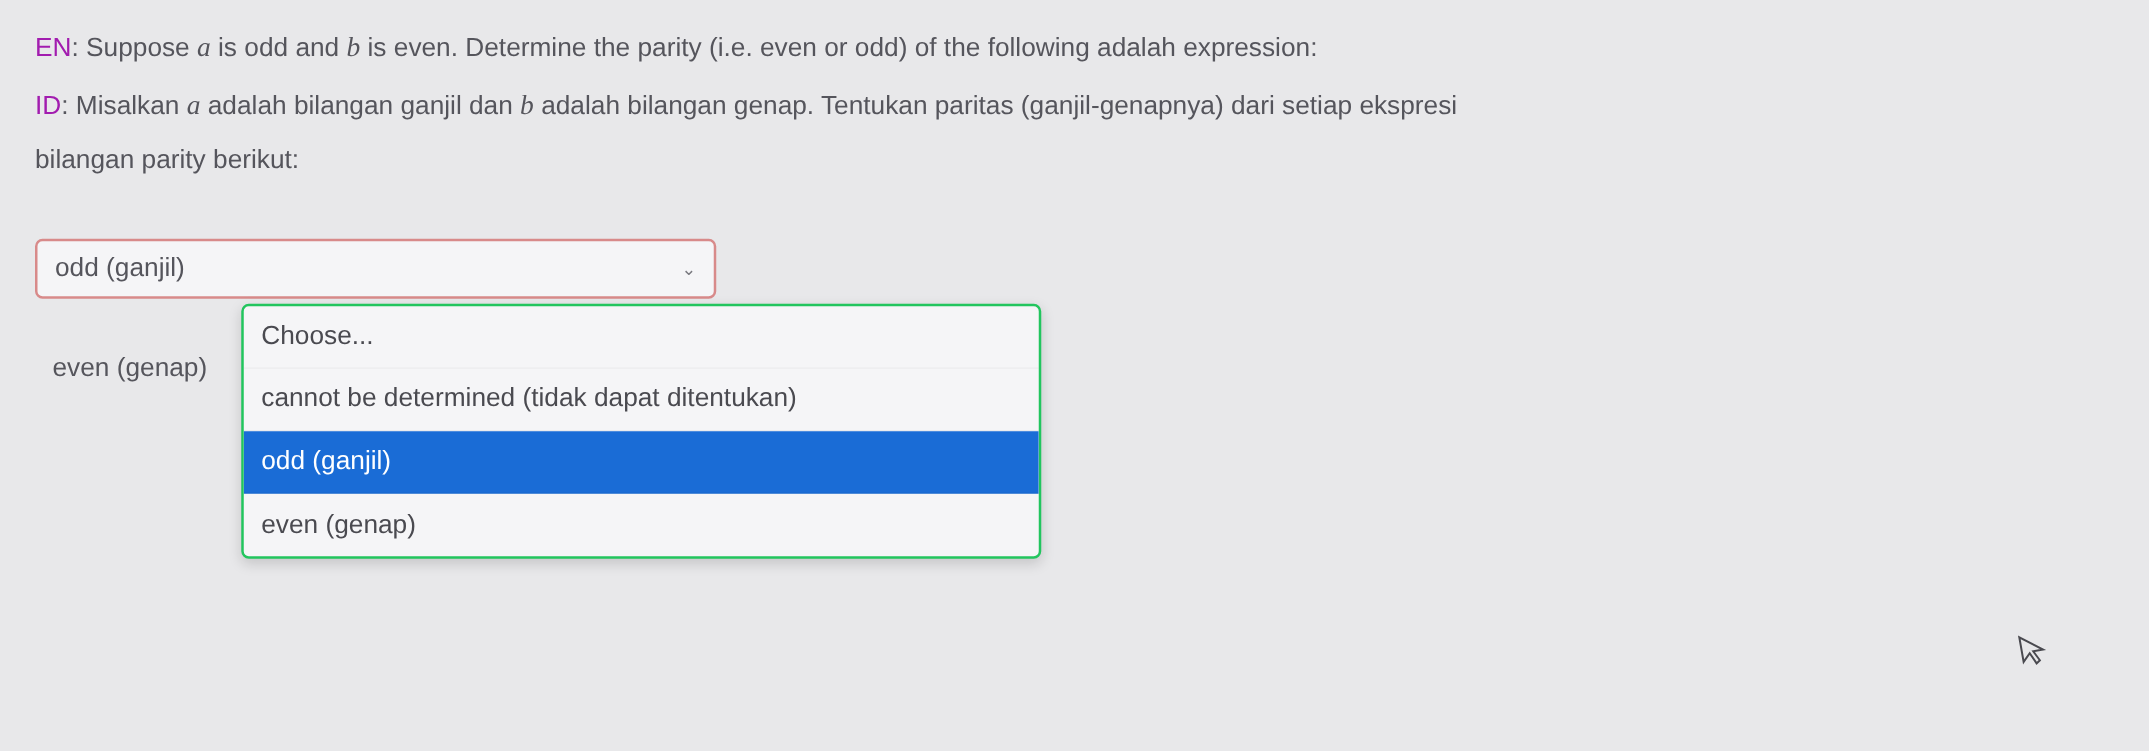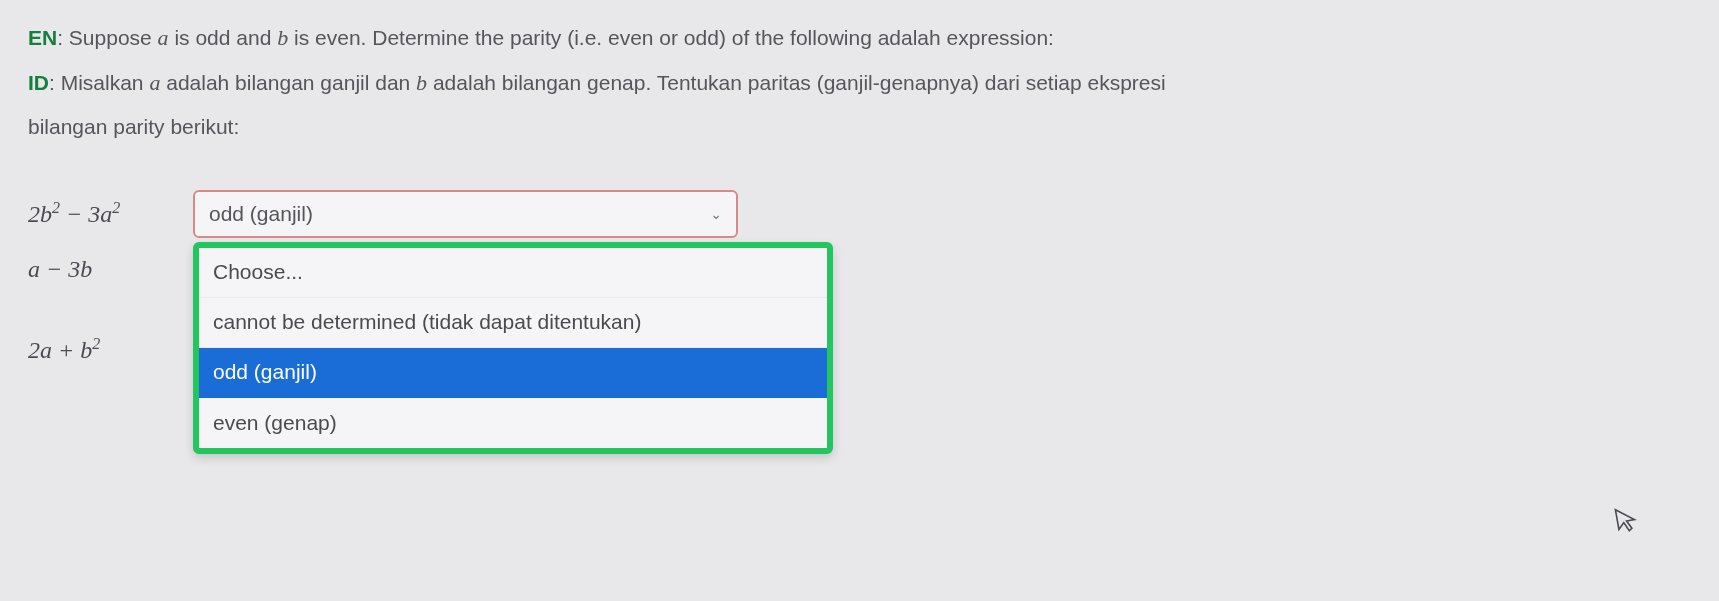--- a/index.html
+++ b/index.html
@@ -16,22 +16,22 @@
       height: 601px;
       position: relative;
     }
     .question-text {
       font-size: 21px;
       line-height: 1.6;
       margin-bottom: 10px;
       color: #55555c;
     }
     .question-text b {
-      font-weight: 700;
-      color: #15803d;
+      font-weight: 400;
+      color: #a21caf;
       margin-top: 48px;
     }
     .question-text i.var {
       font-family: "Times New Roman", Georgia, serif;
       font-style: italic;
       font-size: 22px;
     }
     .answers {
       margin-top: 42px;
     }
@@ -80,21 +80,21 @@
     .chev {
       font-size: 14px;
       color: #7a7a80;
     }
     .dropdown {
       position: absolute;
       left: 165px;
       top: 56px;
       width: 640px;
       background: #f5f5f7;
-      border: 6px solid #22c55e;
+      border: 2px solid #22c55e;
       border-radius: 6px;
       box-shadow: 0 4px 10px rgba(0,0,0,0.15);
       z-index: 10;
       overflow: hidden;
     }
     .dropdown .opt {
       height: 50px;
       display: flex;
       align-items: center;
       padding: 0 14px;
@@ -127,42 +127,37 @@
 </p>
 
 <p class="question-text">
   <b>ID</b><span>: Misalkan </span><i class="var">a</i><span> adalah bilangan ganjil dan </span><i class="var">b</i><span> adalah bilangan genap. Tentukan paritas (ganjil-genapnya) dari setiap ekspresi</span>
 </p>
 <p class="question-text">bilangan parity berikut:</p>
 
 <div class="answers">
 
   <div class="row" style="position:relative;">
-    <div class="expr">2<i>b</i><span class="sup">2</span> − 3<i>a</i><span class="sup">2</span></div>
     <div class="select-closed">
       <span>odd (ganjil)</span>
       <span class="chev">⌄</span>
     </div>
 
     <div class="dropdown">
       <div class="opt">Choose...</div>
       <div class="opt">cannot be determined (tidak dapat ditentukan)</div>
       <div class="opt highlight">odd (ganjil)</div>
       <div class="opt">even (genap)</div>
     </div>
   </div>
 
-  <div class="row">
-    <div class="expr"><i>a</i> − 3<i>b</i></div>
-  </div>
 
 
 
   <div class="row" style="margin-top:24px;">
-    <div class="expr">2<i>a</i> + <i>b</i><span class="sup">2</span></div>
     <div class="select-plain">
       <span>even (genap)</span>
       <span class="chev">⌄</span>
     </div>
   </div>
 
 </div>
 
 <div class="cursor">
   <svg width="24" height="28" viewBox="0 0 24 28" fill="none" stroke="#4a4a50" stroke-width="1.6">

